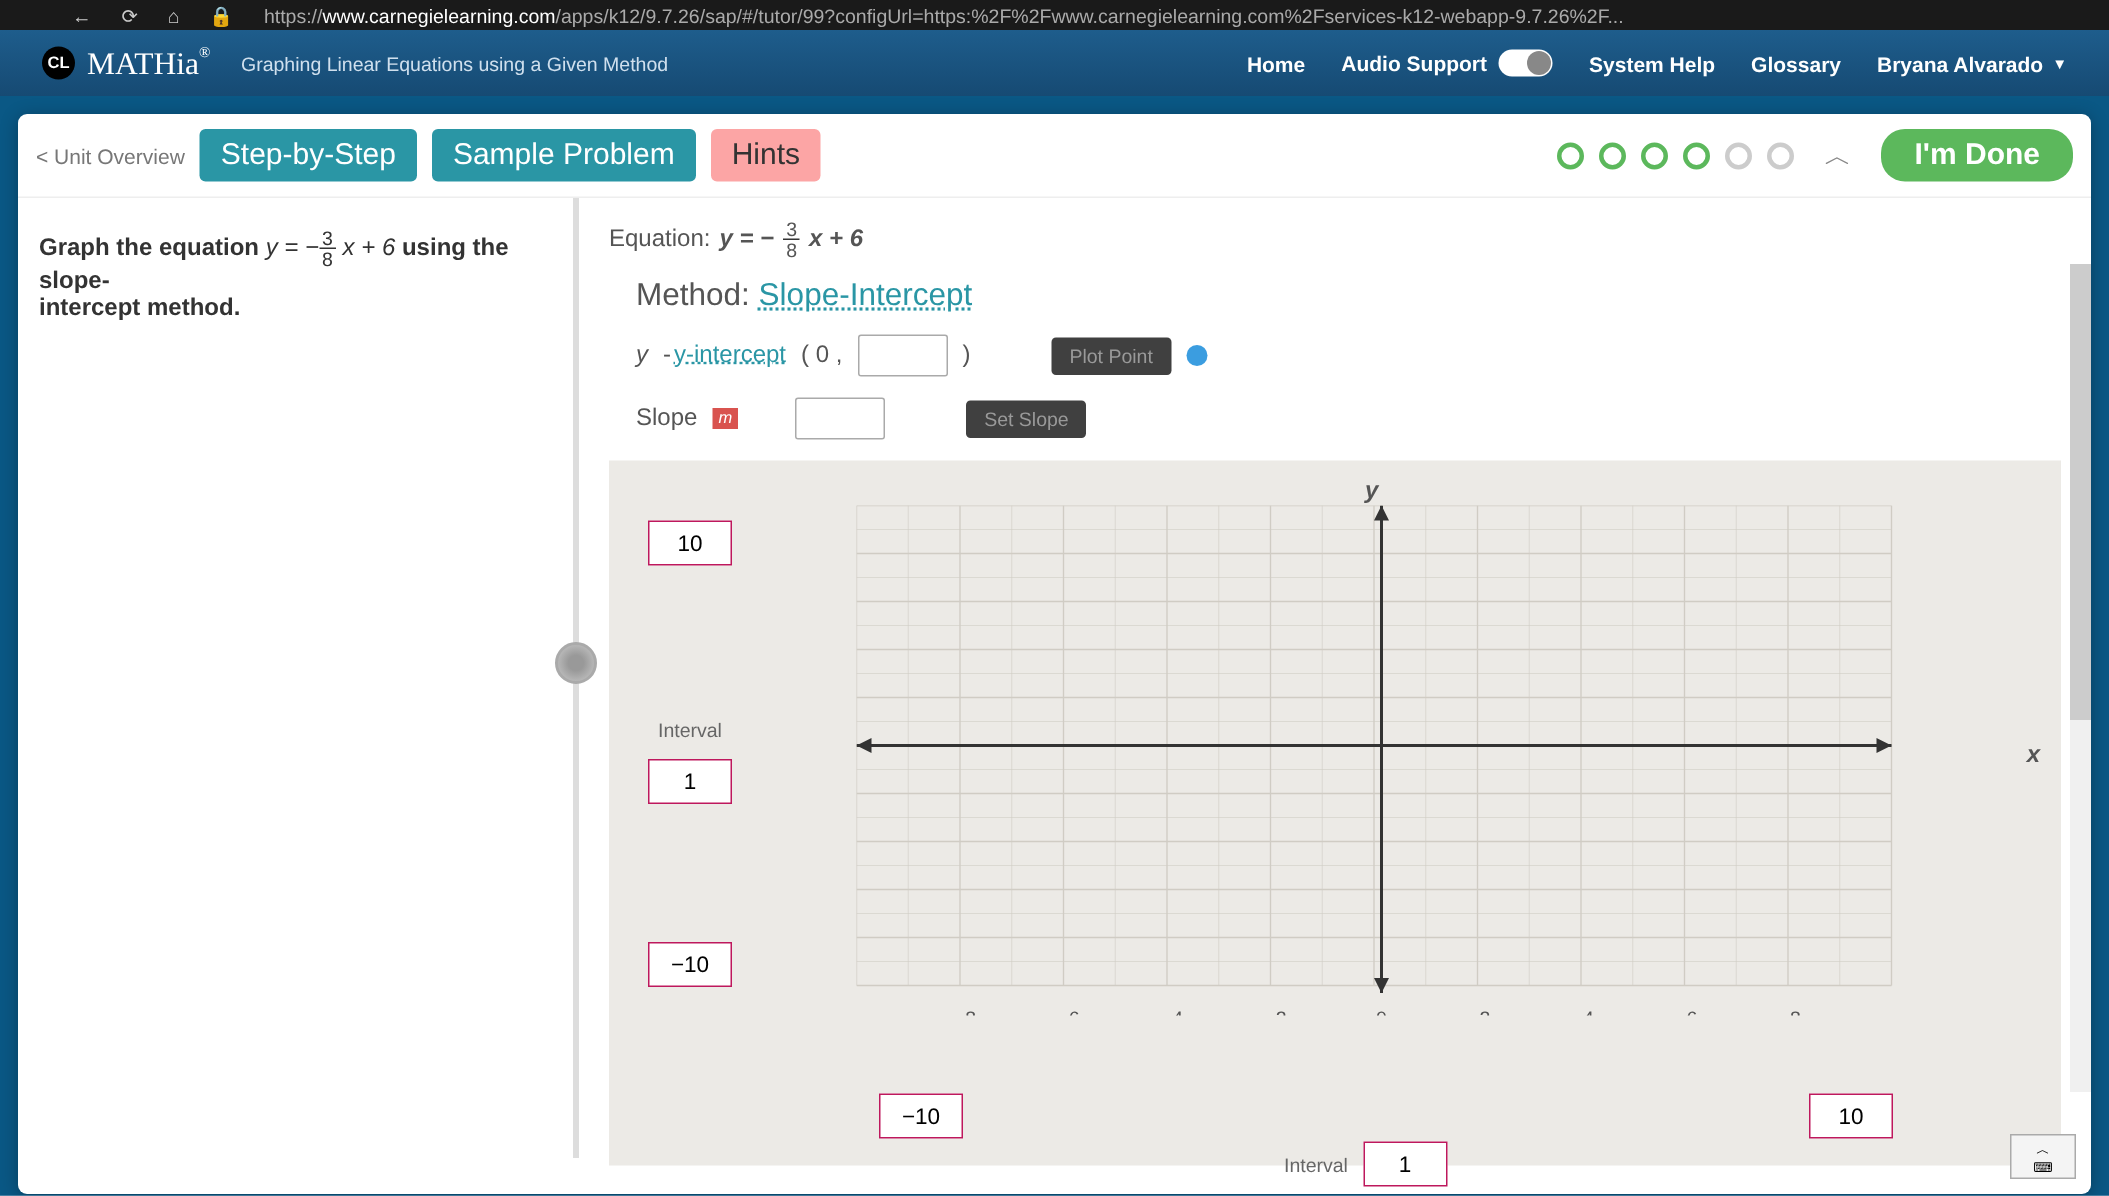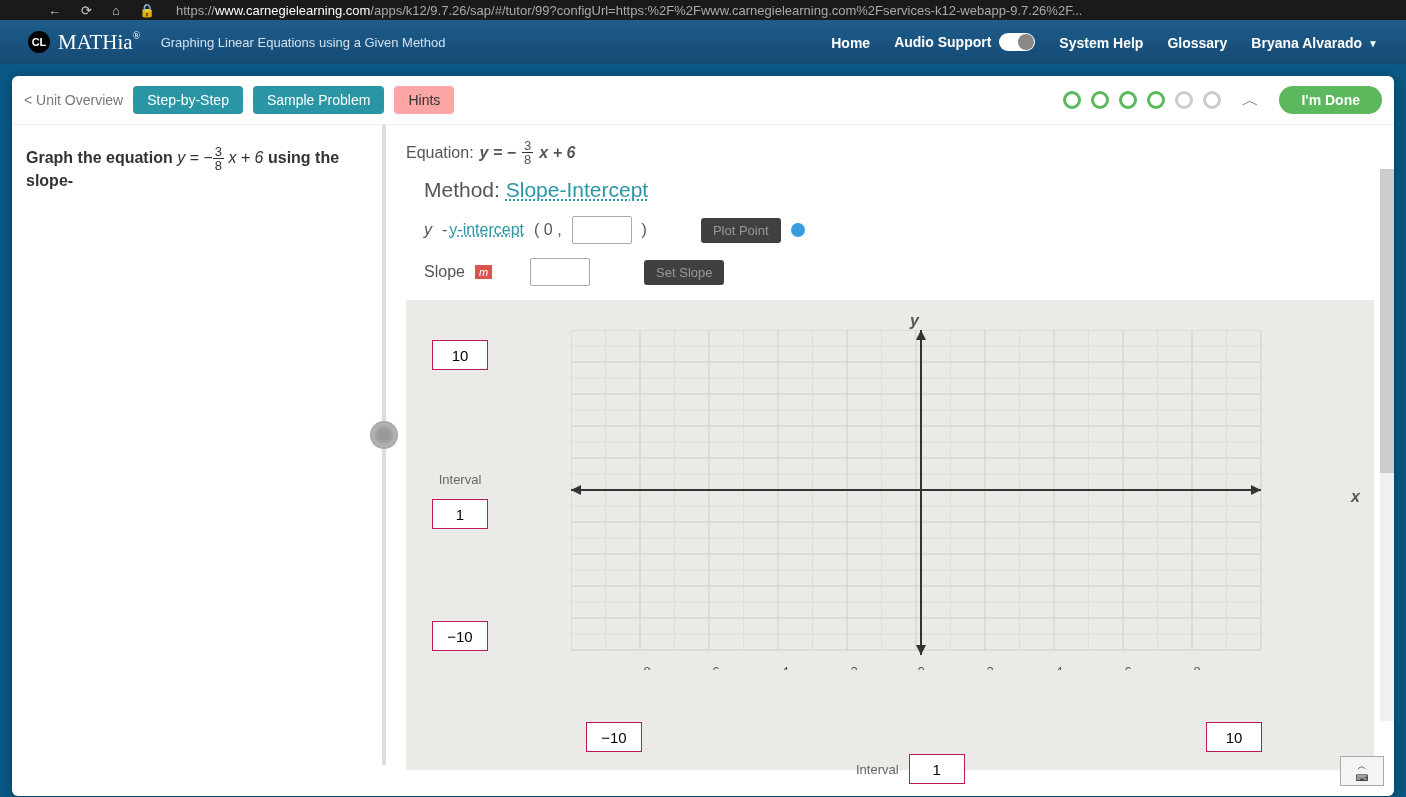--- a/index.html
+++ b/index.html
@@ -19,21 +19,21 @@
 .toggle { width: 36px; height: 18px; background: #fff; border-radius: 9px; position: relative; }
 .toggle::after { content: ""; width: 16px; height: 16px; background: #888; border-radius: 50%; position: absolute; right: 1px; top: 1px; }
 .user { display: flex; align-items: center; gap: 6px; }
 .caret { font-size: 10px; }
 
 .outer { background: #0a5885; padding: 12px; }
 .panel { background: #fff; border-radius: 6px; box-shadow: 0 2px 12px rgba(0,0,0,.3); min-height: 720px; position: relative; }
 
 .toolbar { display: flex; align-items: center; padding: 10px 12px; gap: 10px; border-bottom: 1px solid #eee; }
 .link-back { color: #777; font-size: 14px; cursor: pointer; }
-.btn { padding: 6px 14px; border-radius: 4px; font-size: 14px; border: none; cursor: pointer; color: #fff; }
+.btn { padding: 6px 14px; border-radius: 4px; font-size: 20px; border: none; cursor: pointer; color: #fff; }
 .btn-teal { background: #2a96a5; }
 .btn-yellow { background: #fca5a5; color: #333; }
 .btn-done { background: #5cb85c; border-radius: 16px; padding: 6px 22px; font-weight: bold; }
 .progress-dots { display: flex; gap: 10px; margin-left: auto; align-items: center; }
 .dot { width: 18px; height: 18px; border: 3px solid #5cb85c; border-radius: 50%; }
 .dot.grey { border-color: #ccc; }
 .chevron { color: #888; font-size: 18px; margin: 0 10px; }
 
 .content { display: flex; position: relative; height: 640px; justify-content: space-between; }
 .left-pane { width: 370px; padding: 20px 14px; font-size: 16px; color: #333; }
@@ -126,20 +126,21 @@
     <div class="content">
       <div class="left-pane">
         <p>
           <b>Graph the equation </b>
           <i><span>y = −</span></i><span class="frac">
               <span class="n">3</span>
               <span>8</span>
             </span><i><span> x + 6</span></i>
           <b> using the slope-</b>
         </p>
+        <p><b>intercept method.</b></p>
       </div>
 
       <div class="divider">
         <div class="drag-handle"></div>
       </div>
 
       <div class="right-pane">
         <div class="eq-row">
           <span>Equation:</span>
           <i><b><span>y = −</span></b></i>

